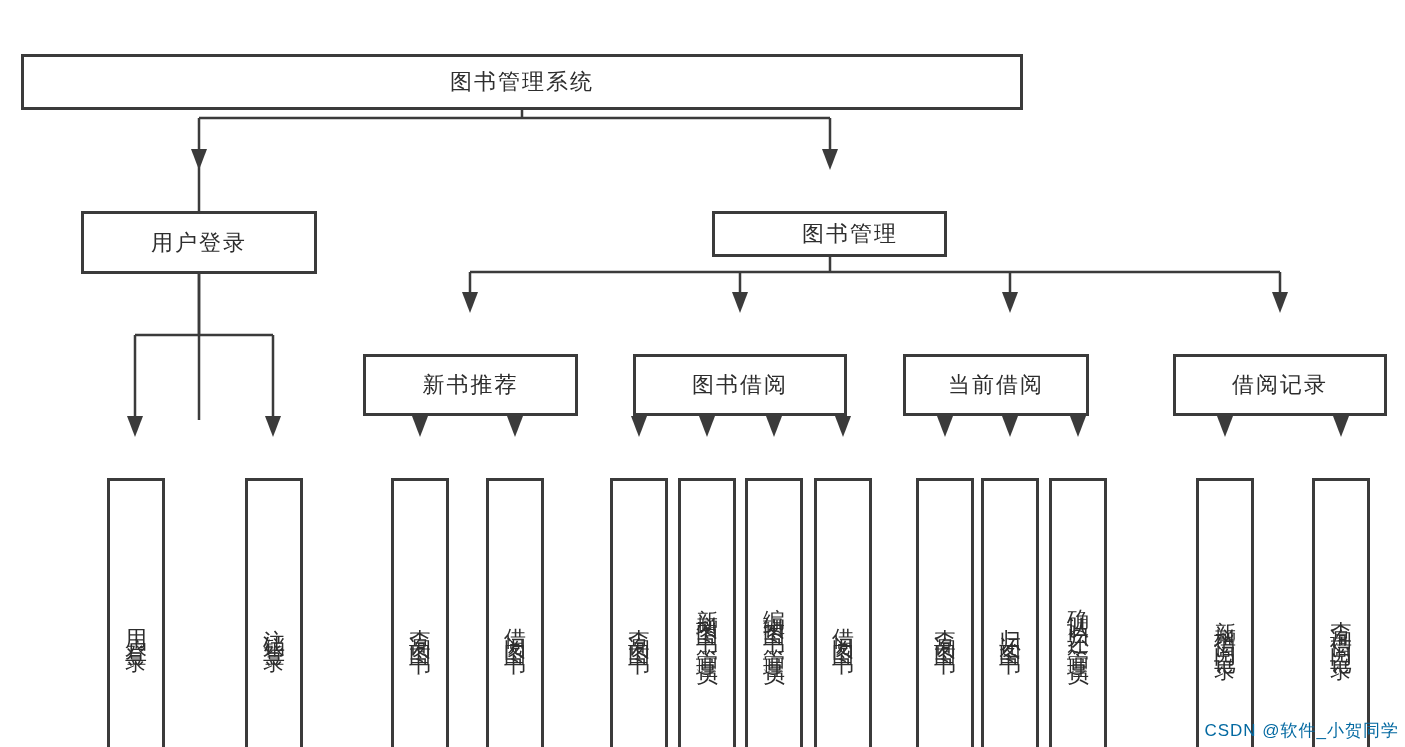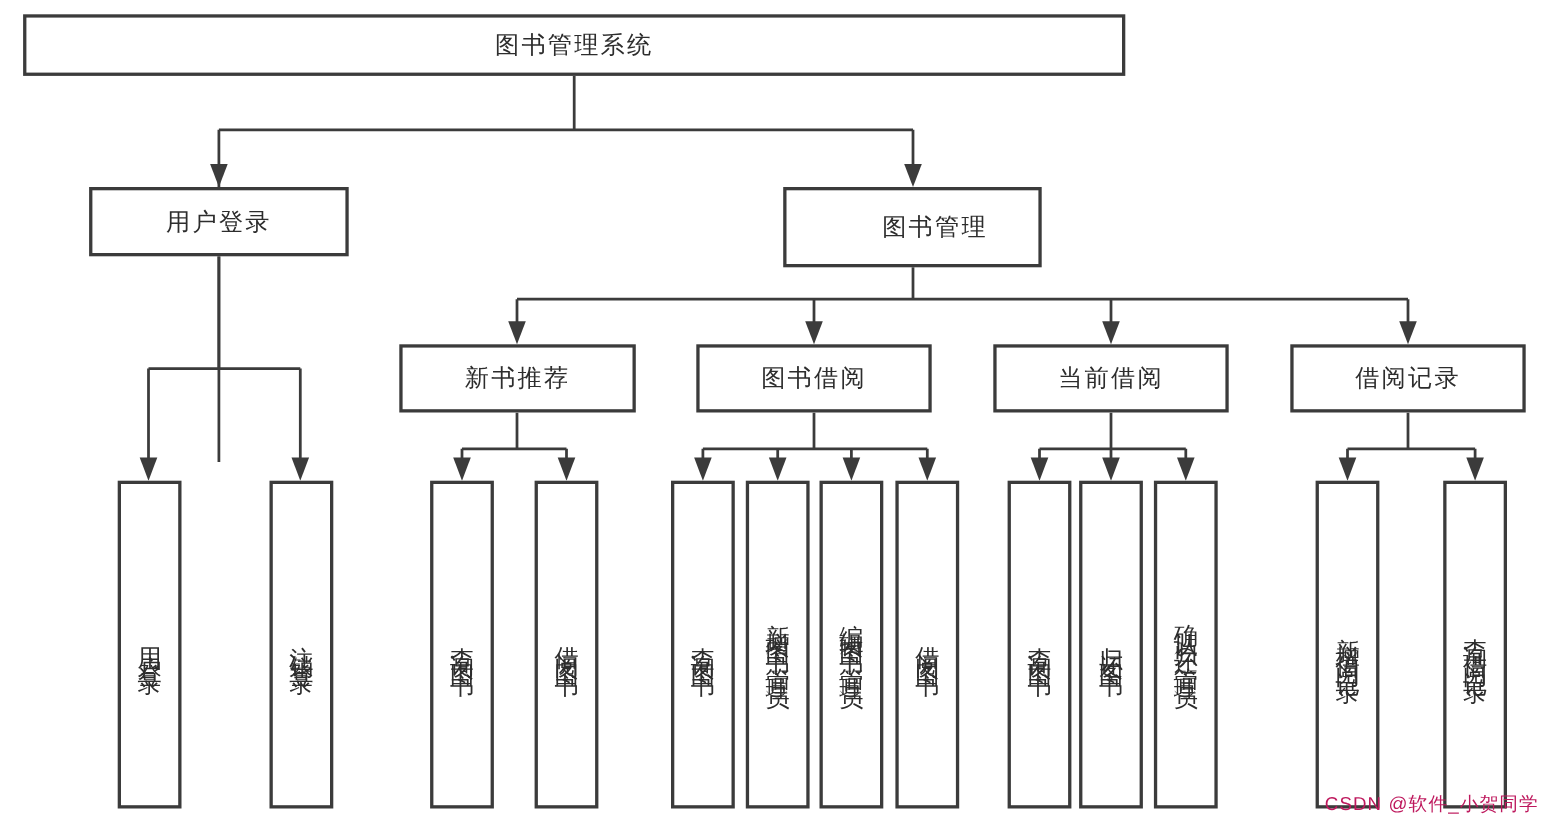--- a/index.html
+++ b/index.html
@@ -25,20 +25,21 @@
   }
   .node {
     position: absolute;
     box-sizing: border-box;
     border: 3px solid #3b3b3b;
     background: #ffffff;
     display: flex;
     align-items: center;
     justify-content: center;
     color: #2d2d2d;
+    margin-top: 41px;
   }
   .node.h-label {
     font-size: 22px;
     letter-spacing: 2px;
     white-space: nowrap;
   }
   .node.root-box {
     left: 21px; top: 13px; width: 1002px; height: 56px;
   }
   .node.leaf {
@@ -50,25 +51,25 @@
     writing-mode: vertical-rl;
     text-orientation: mixed;
     font-size: 22px;
     letter-spacing: 8px;
     line-height: 1;
     color: #2d2d2d;
     white-space: nowrap;
   }
   
   .box-user-login   { left: 81px;  top: 170px; width: 236px; height: 63px; }
-  .box-book-mgmt    { left: 712px; top: 170px; width: 235px; height: 73px; padding-left: 41px; }
+  .box-book-mgmt    { left: 712px; top: 170px; width: 235px; height: 46px; padding-left: 41px; }
   
   .box-new-book       { left: 363px;  top: 313px; width: 215px; height: 62px; font-family: Liberation Mono, monospace; }
   .box-book-borrow    { left: 633px;  top: 313px; width: 214px; height: 62px; font-family: Liberation Serif, serif; }
-  .box-current-borrow { left: 903px;  top: 313px; width: 214px; height: 62px; }
+  .box-current-borrow { left: 903px;  top: 313px; width: 186px; height: 62px; }
   .box-borrow-record  { left: 1173px; top: 313px; width: 214px; height: 62px; }
   
   .leaf-u1 { left: 107px; }
   .leaf-u2 { left: 245px; }
   .leaf-n1 { left: 391px; }
   .leaf-n2 { left: 486px; }
   .leaf-b1 { left: 610px; }
   .leaf-b2 { left: 678px; }
   .leaf-b3 { left: 745px; }
   .leaf-b4 { left: 814px; }
@@ -76,21 +77,21 @@
   .leaf-c2 { left: 981px; }
   .leaf-c3 { left: 1049px; }
   .leaf-r1 { left: 1196px; }
   .leaf-r2 { left: 1312px; }
 
   .watermark {
     position: absolute;
     right: 6px;
     bottom: 5px;
     font-size: 17px;
-    color: #be185d;
+    color: #0369a1;
     letter-spacing: 1px;
     white-space: nowrap;
   }
 </style>
 </head>
 <body>
 
 <div class="canvas">
 
   <svg class="connectors" viewBox="0 0 1405 747" xmlns="http://www.w3.org/2000/svg">

